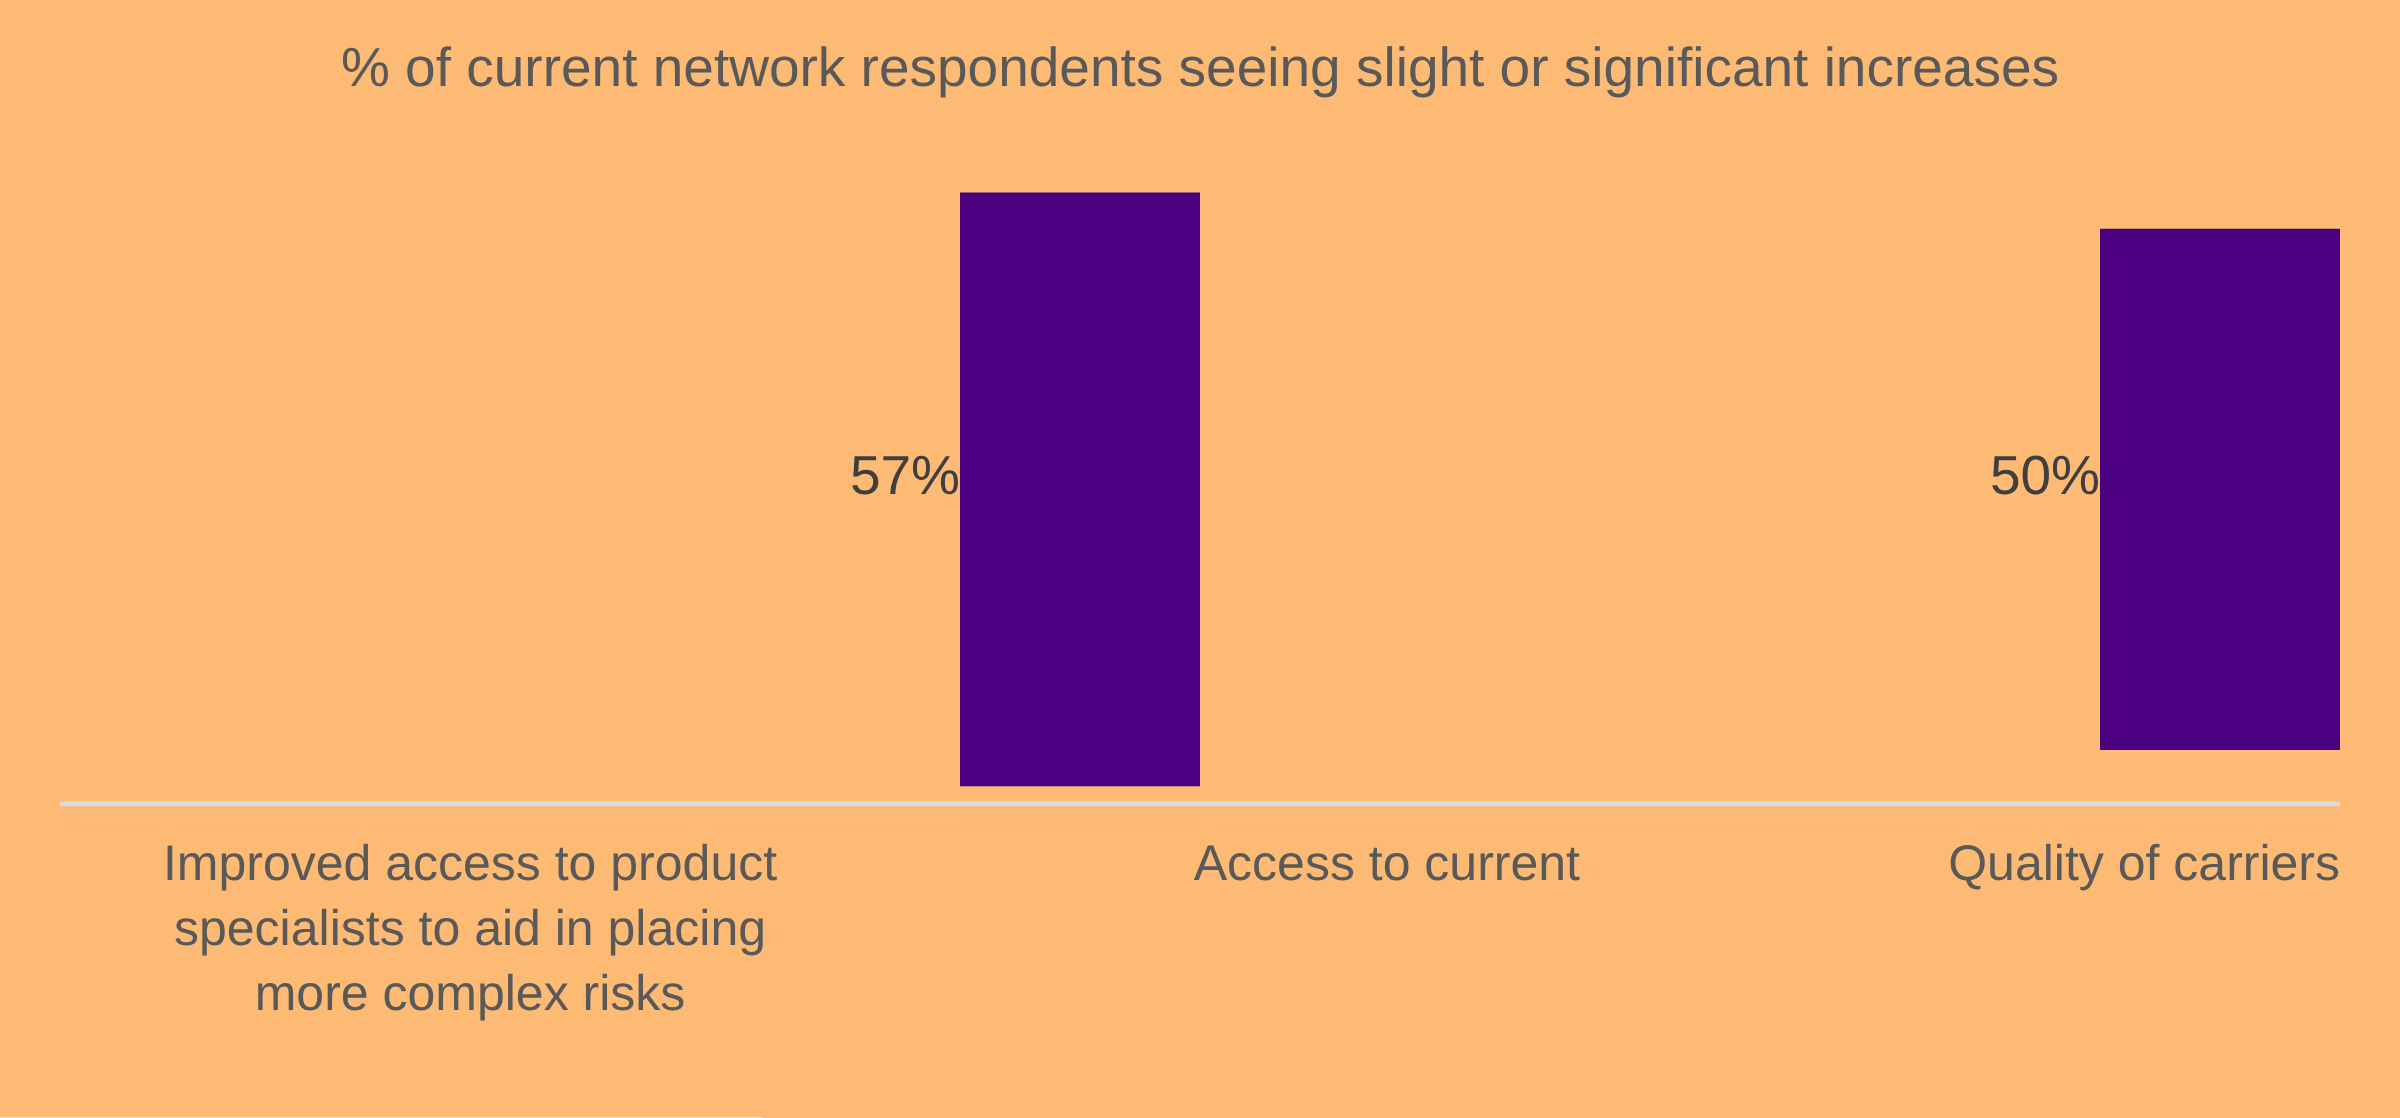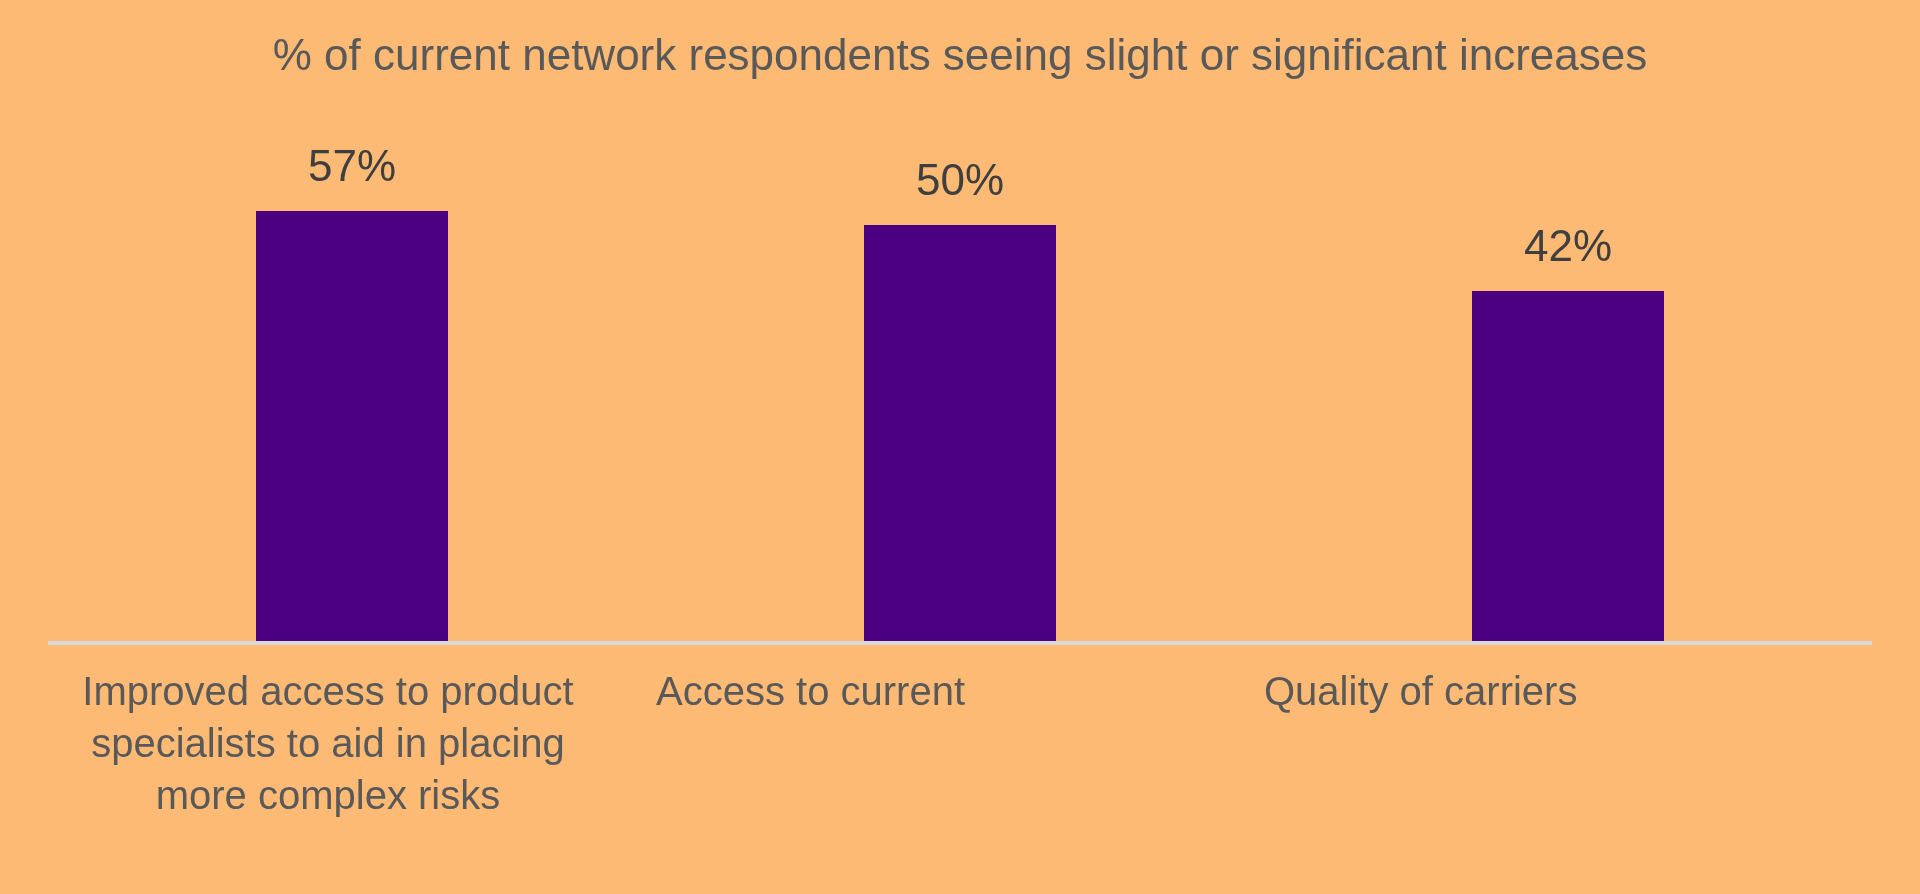--- a/index.html
+++ b/index.html
@@ -28,21 +28,21 @@
     margin: 58px 48px 0 48px;
     height: 500px;
     display: flex;
     align-items: flex-end;
     border-bottom: 4px solid #d9d9d9;
   }
   .bar-col {
     flex: 1 1 0;
     height: 500px;
     display: flex;
-    flex-direction: column;
+    flex-direction: row;
     justify-content: flex-end;
     align-items: center;
     overflow: visible;
   }
   .bar-value {
     font-size: 44px;
     color: #3f3f3f;
     margin-bottom: 20px;
     white-space: nowrap;
   }
@@ -50,21 +50,21 @@
     width: 192px;
   }
   .cats {
     margin: 20px 48px 0 48px;
     display: flex;
     align-items: flex-start;
   }
   .cat-label {
     flex: 1 1 0;
     display: flex;
-    justify-content: flex-start;
+    justify-content: flex-end;
   }
   .cat-label span {
     display: inline-block;
     max-width: 560px;
     text-align: center;
     font-size: 40px;
     line-height: 1.3;
     color: #595959;
   }
 </style>
@@ -75,24 +75,20 @@
   <div class="chart-title" style="color: rgb(89, 89, 89);">% of current network respondents seeing slight or significant increases</div>
   <div class="plot" id="plot" style="border-bottom-color: rgb(217, 217, 217);">
       <div class="bar-col">
         <div class="bar-value" style="color: rgb(63, 63, 63);">57%</div>
         <div class="bar-rect" style="height: 475px; background: rgb(75, 0, 130);"></div>
       </div>
       <div class="bar-col">
         <div class="bar-value" style="color: rgb(63, 63, 63);">50%</div>
         <div class="bar-rect" style="height: 416.667px; background: rgb(75, 0, 130);"></div>
       </div>
-      <div class="bar-col">
-        <div class="bar-value" style="color: rgb(63, 63, 63);">42%</div>
-        <div class="bar-rect" style="height: 350px; background: rgb(75, 0, 130);"></div>
-      </div>
     </div>
   <div class="cats" id="cats">
       <div class="cat-label">
         <span style="color: rgb(89, 89, 89);">Improved access to product specialists to aid in placing more complex risks</span>
       </div>
       <div class="cat-label">
         <span style="color: rgb(89, 89, 89);">Access to current</span>
       </div>
       <div class="cat-label">
         <span style="color: rgb(89, 89, 89);">Quality of carriers</span>

